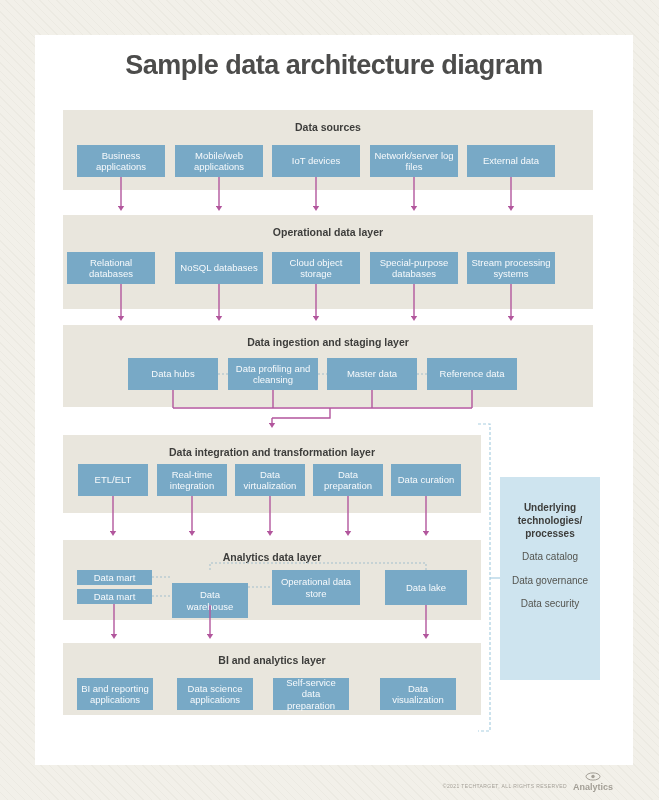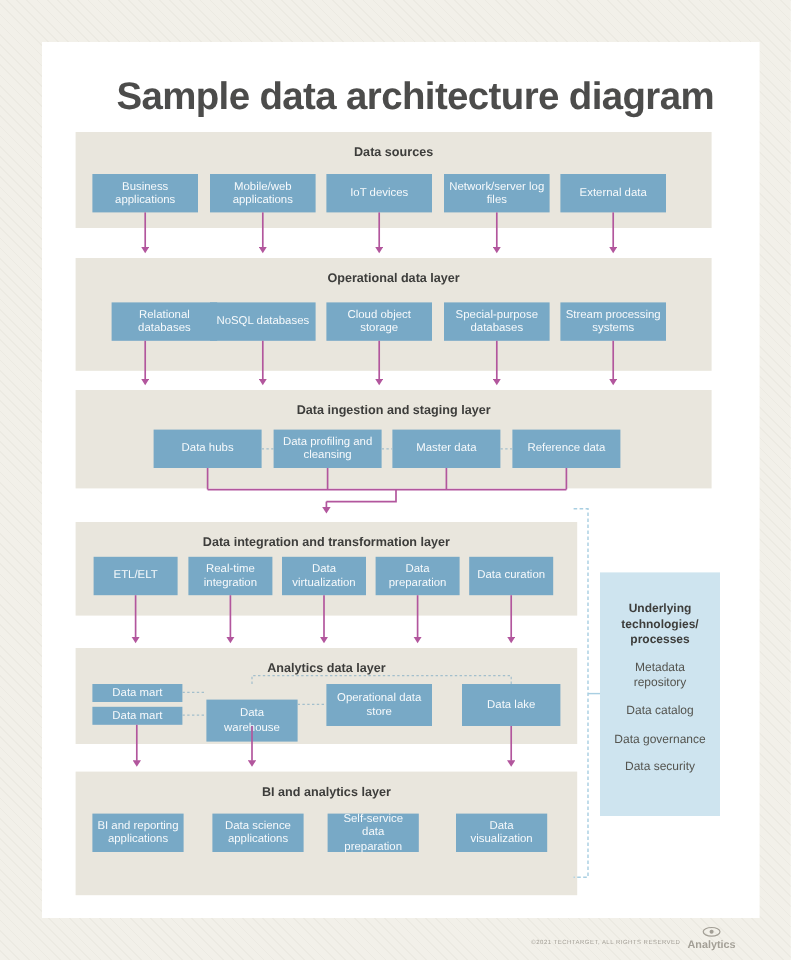--- a/index.html
+++ b/index.html
@@ -3,22 +3,22 @@
 <meta charset="utf-8">
 <style>
   html,body{margin:0;padding:0;}
   body{
     width:659px;height:800px;position:relative;overflow:hidden;
     font-family:"Liberation Sans",sans-serif;
     background:repeating-linear-gradient(45deg,var(--background,#f2f0e9) 0px,var(--background,#f2f0e9) 5px,var(--background-stripe,#eceae2) 5px,var(--background-stripe,#eceae2) 6px);
   }
   .card{position:absolute;left:35px;top:35px;width:598px;height:730px;background:var(--card,#ffffff);}
   .title{
-    position:absolute;left:35px;top:50px;width:598px;margin:12px;text-align:center;
-    font-size:32px;font-weight:bold;letter-spacing:-0.5px;color:var(--title-text,#4c4c4b);
+    position:absolute;left:35px;top:50px;width:598px;margin:0;text-align:center;
+    font-size:27px;font-weight:bold;letter-spacing:-0.5px;color:var(--title-text,#4c4c4b);
   }
   .band{position:absolute;background:var(--band-fill,#e9e6dd);}
   .band-title{text-align:center;font-weight:bold;font-size:10.5px;color:var(--band-title-text,#3d3d3b);padding-top:11px;}
   .node{
     position:absolute;background:var(--node-fill,#78a9c6);color:var(--node-text,#f7fafc);
     display:flex;align-items:center;justify-content:center;text-align:center;
     font-size:9.5px;line-height:1.18;padding:0 4px;box-sizing:border-box;
   }
   #connectors{position:absolute;left:0;top:0;pointer-events:none;}
   .arrow{stroke:var(--arrow,#b2569d);stroke-width:1.4;fill:none;}
@@ -47,21 +47,21 @@
       <div class="band-title">Data sources</div>
     </div>
     <div class="node" style="left: 77px; top: 145px; width: 88px; height: 32px;">Business applications</div>
     <div class="node" style="left: 175px; top: 145px; width: 88px; height: 32px;">Mobile/web applications</div>
     <div class="node" style="left: 272px; top: 145px; width: 88px; height: 32px;">IoT devices</div>
     <div class="node" style="left: 370px; top: 145px; width: 88px; height: 32px;">Network/server log files</div>
     <div class="node" style="left: 467px; top: 145px; width: 88px; height: 32px;">External data</div>
     <div class="band" style="left: 63px; top: 215px; width: 530px; height: 94px;">
       <div class="band-title">Operational data layer</div>
     </div>
-    <div class="node" style="left: 93px; top: 252px; width: 88px; height: 32px;">Relational databases</div>
+    <div class="node" style="left: 67px; top: 252px; width: 88px; height: 32px;">Relational databases</div>
     <div class="node" style="left: 175px; top: 252px; width: 88px; height: 32px;">NoSQL databases</div>
     <div class="node" style="left: 272px; top: 252px; width: 88px; height: 32px;">Cloud object storage</div>
     <div class="node" style="left: 370px; top: 252px; width: 88px; height: 32px;">Special-purpose databases</div>
     <div class="node" style="left: 467px; top: 252px; width: 88px; height: 32px;">Stream processing systems</div>
     <div class="band" style="left: 63px; top: 325px; width: 530px; height: 82px;">
       <div class="band-title">Data ingestion and staging layer</div>
     </div>
     <div class="node" style="left: 128px; top: 358px; width: 90px; height: 32px; text-align: center;">Data hubs</div>
     <div class="node" style="left: 228px; top: 358px; width: 90px; height: 32px;">Data profiling and cleansing</div>
     <div class="node" style="left: 327px; top: 358px; width: 90px; height: 32px;">Master data</div>
@@ -75,21 +75,21 @@
     <div class="node" style="left: 313px; top: 464px; width: 70px; height: 32px;">Data preparation</div>
     <div class="node" style="left: 391px; top: 464px; width: 70px; height: 32px;">Data curation</div>
     <div class="band" style="left: 63px; top: 540px; width: 418px; height: 80px;">
       <div class="band-title">Analytics data layer</div>
     </div>
     <div class="node" style="left: 77px; top: 570px; width: 75px; height: 15px;">Data mart</div>
     <div class="node" style="left: 77px; top: 589px; width: 75px; height: 15px;">Data mart</div>
     <div class="node" style="left: 172px; top: 570px; width: 76px; height: 35px; margin-top: 13px;">Data warehouse</div>
     <div class="node" style="left: 272px; top: 570px; width: 88px; height: 35px;">Operational data store</div>
     <div class="node" style="left: 385px; top: 570px; width: 82px; height: 35px;">Data lake</div>
-    <div class="band" style="left: 63px; top: 643px; width: 418px; height: 103px;">
+    <div class="band" style="left: 63px; top: 643px; width: 418px; height: 72px;">
       <div class="band-title">BI and analytics layer</div>
     </div>
     <div class="node" style="left: 77px; top: 678px; width: 76px; height: 32px;">BI and reporting applications</div>
     <div class="node" style="left: 177px; top: 678px; width: 76px; height: 32px;">Data science applications</div>
     <div class="node" style="left: 273px; top: 678px; width: 76px; height: 32px;">Self-service data preparation</div>
     <div class="node" style="left: 368px; top: 678px; width: 76px; height: 32px; margin-left: 12px;">Data visualization</div>
   </div>
 
 <svg id="connectors" width="659" height="800" viewBox="0 0 659 800">
   <defs>
@@ -130,21 +130,20 @@
     </g>
   <g id="g-bracket">
       <path d="M478,424 H490 V731 H478" class="bracket"></path>
       <line x1="490" y1="578" x2="500" y2="578" class="bracket-solid"></line>
     </g>
 </svg>
 
 <aside class="side-panel">
   <div class="side-title">Underlying technologies/ processes</div>
   <div id="side-items">
-      <div class="side-item">Metadata repository</div>
       <div class="side-item">Data catalog</div>
       <div class="side-item">Data governance</div>
       <div class="side-item">Data security</div>
     </div>
 </aside>
 
 <div class="footer">
   <span class="copyright">©2021 TECHTARGET, ALL RIGHTS RESERVED</span>
   <span class="brand">
     <svg width="16" height="9" viewBox="0 0 16 9">

